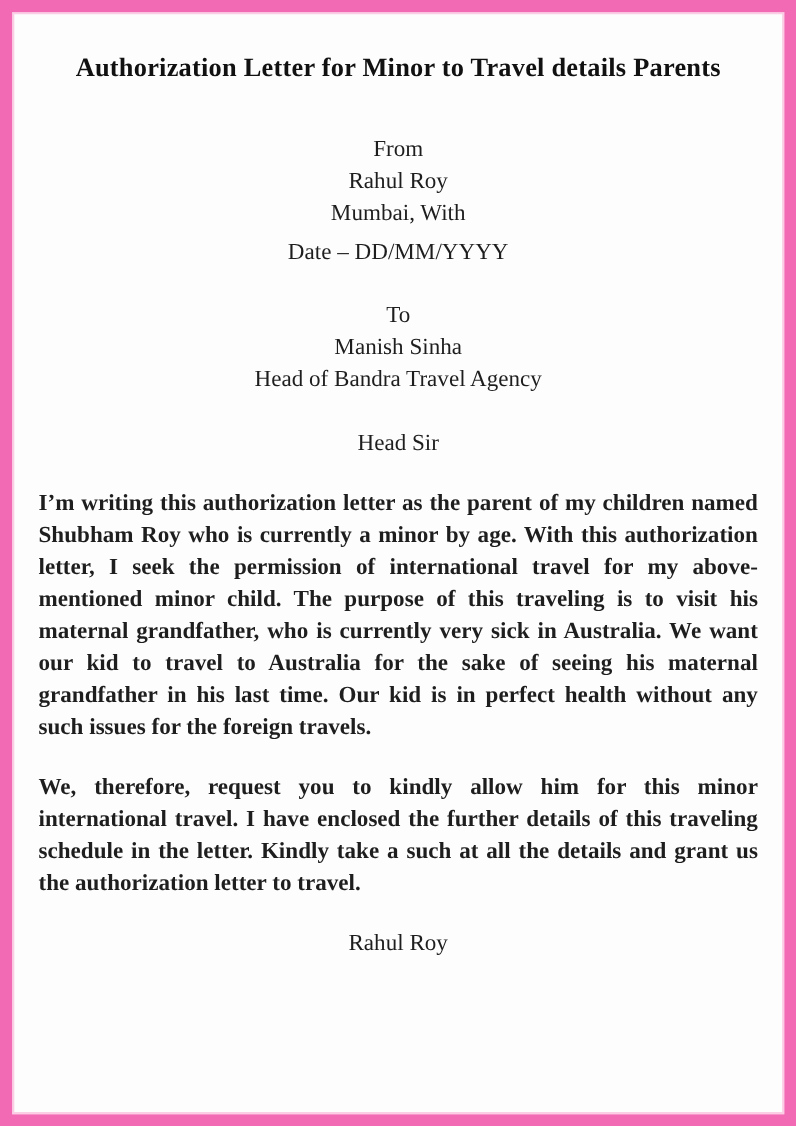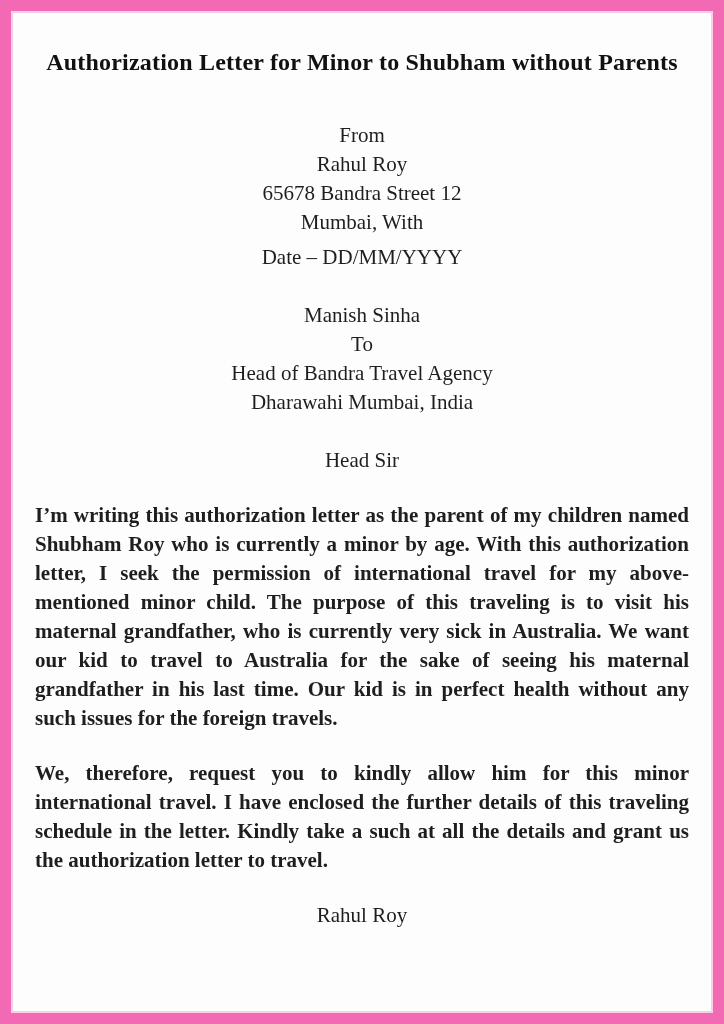--- a/index.html
+++ b/index.html
@@ -37,36 +37,34 @@
   .to-block     { margin-top: 29px; }
   .salutation   { margin-top: 29px; }
   .para         { margin-top: 26px; text-align: justify; font-weight: bold; }
   .closing      { margin-top: 26px; }
 </style>
 </head>
 <body>
 
 <div class="page">
 
-  <h1 class="title">Authorization Letter for Minor to Shubham without Parents</h1>
+  <h1 class="title">Authorization Letter for Minor to Travel details Parents</h1>
 
   <div class="txt from-block">
     <div>From</div>
     <div>Rahul Roy</div>
-    <div>65678 Bandra Street 12</div>
     <div>Mumbai, With</div>
   </div>
 
   <div class="txt date-line">Date – DD/MM/YYYY</div>
 
   <div class="txt to-block">
+    <div>To</div>
     <div>Manish Sinha</div>
-    <div>To</div>
     <div>Head of Bandra Travel Agency</div>
-    <div>Dharawahi Mumbai, India</div>
   </div>
 
   <div class="txt salutation">Head Sir</div>
 
   <p class="txt para">I’m writing this authorization letter as the parent of my children named Shubham Roy who is currently a minor by age. With this authorization letter, I seek the permission of international travel for my above-mentioned minor child. The purpose of this traveling is to visit his maternal grandfather, who is currently very sick in Australia. We want our kid to travel to Australia for the sake of seeing his maternal grandfather in his last time. Our kid is in perfect health without any such issues for the foreign travels.</p>
 
   <p class="txt para">We, therefore, request you to kindly allow him for this minor international travel. I have enclosed the further details of this traveling schedule in the letter. Kindly take a such at all the details and grant us the authorization letter to travel.</p>
 
   <div class="txt closing">
     <div>Rahul Roy</div>

